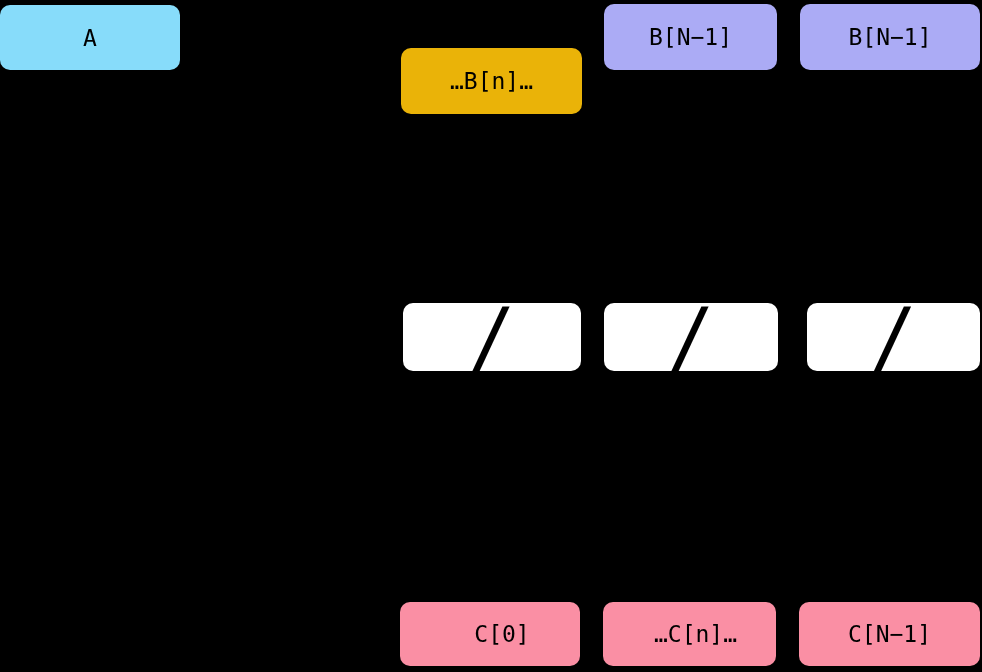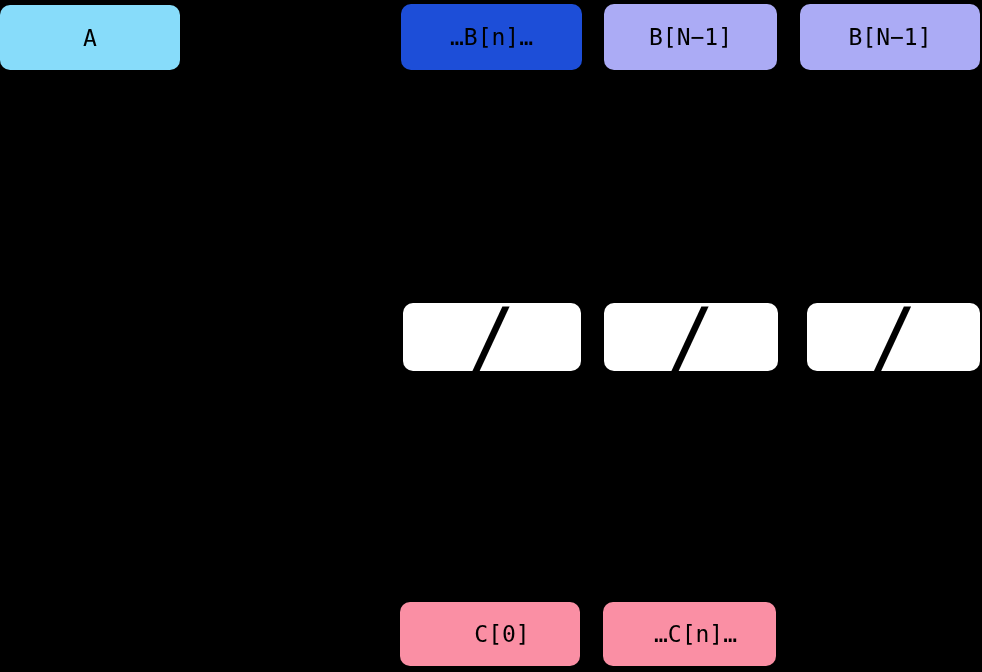--- a/index.html
+++ b/index.html
@@ -46,21 +46,21 @@
 </style>
 </head>
 <body>
 
 <div id="canvas" style="background-color: rgb(0, 0, 0);">
 
   <div class="node n-a" style="background-color: rgb(135, 220, 250);">
     <span class="label">A</span>
   </div>
 
-  <div class="node n-b0" style="background-color: #1d4ed8;">
+  <div class="node n-b0" style="background-color: #eab308; margin-top: 44px;">
     <span class="label">…B[n]…</span>
   </div>
   <div class="node n-b1" style="background-color: rgb(171, 171, 245);">
     <span class="label">B[N−1]</span>
   </div>
   <div class="node n-b2" style="background-color: rgb(171, 171, 245);">
     <span class="label">B[N−1]</span>
   </div>
 
   <div class="node op n-d0" style="background-color: rgb(255, 255, 255);">
@@ -72,14 +72,17 @@
   <div class="node op n-d2" style="background-color: rgb(255, 255, 255);">
     <span class="label">/</span>
   </div>
 
   <div class="node n-c0" style="background-color: rgb(250, 143, 164); padding-left: 24px;">
     <span class="label">C[0]</span>
   </div>
   <div class="node n-c1" style="background-color: rgb(250, 143, 164); padding-left: 12px;">
     <span class="label">…C[n]…</span>
   </div>
+  <div class="node n-c2" style="background-color: rgb(250, 143, 164);">
+    <span class="label">C[N−1]</span>
+  </div>
 
 </div>
 
 </body></html>

